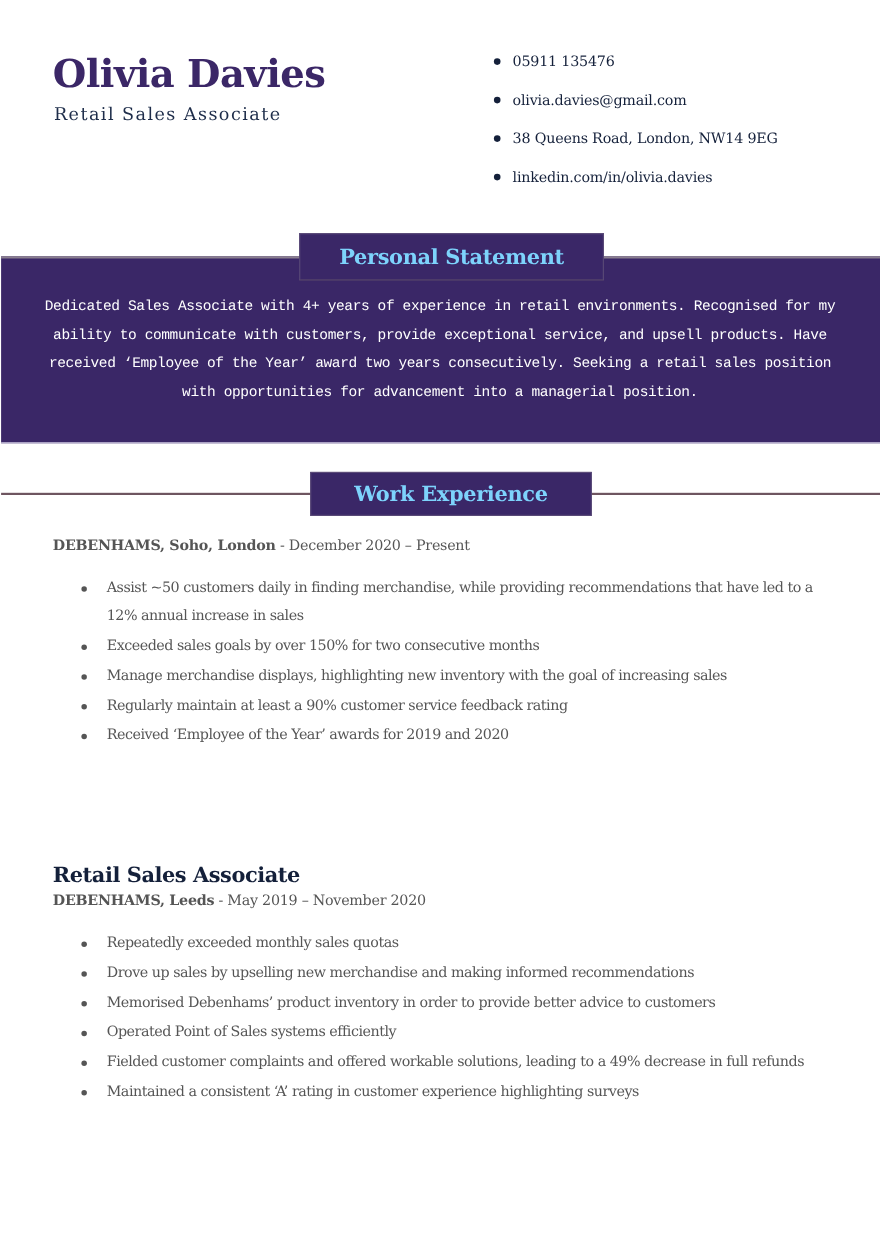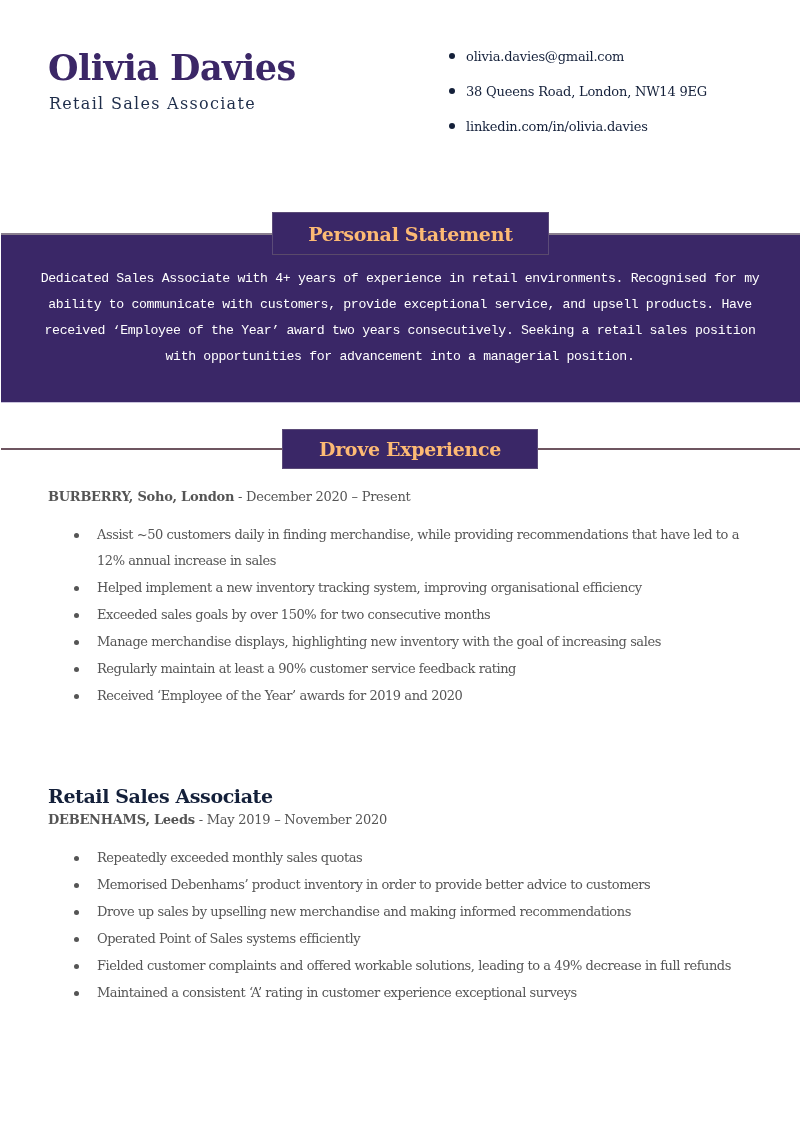--- a/index.html
+++ b/index.html
@@ -66,21 +66,21 @@
       top: 233px;
       width: 799px;
       height: 170px;
       background: #3a2767;
       border-top: 2px solid #8a7f8f;
       border-bottom: 1px solid #c9c3dc;
     }
     .section-header {
       position: absolute;
       background: #3a2767;
-      color: #fdba74;
+      color: #7dd3fc;
       font-family: "DejaVu Serif", serif;
       font-weight: bold;
       font-size: 19px;
       text-align: center;
       border: 1px solid #5b4b78;
       letter-spacing: -0.3px;
     }
     .ps-header {
       left: 272px;
       top: 212px;
@@ -168,55 +168,58 @@
   </style>
 </head>
 <body>
 
 <div class="name">Olivia Davies</div>
 <div class="job-title">Retail Sales Associate</div>
 
 <ul class="contact-list">
   <li class="contact-item">
     <span class="contact-bullet"></span>
+    <span>05911 135476</span>
+  </li>
+  <li class="contact-item">
+    <span class="contact-bullet"></span>
     <span>olivia.davies@gmail.com</span>
   </li>
   <li class="contact-item">
     <span class="contact-bullet"></span>
     <span>38 Queens Road, London, NW14 9EG</span>
   </li>
   <li class="contact-item">
     <span class="contact-bullet"></span>
     <span>linkedin.com/in/olivia.davies</span>
   </li>
 </ul>
 
 <div class="ps-band"></div>
 <div class="section-header ps-header">Personal Statement</div>
 <p class="ps-text">Dedicated Sales Associate with 4+ years of experience in retail environments. Recognised for my ability to communicate with customers, provide exceptional service, and upsell products. Have received ‘Employee of the Year’ award two years consecutively. Seeking a retail sales position with opportunities for advancement into a managerial position.</p>
 
 <div class="we-line"></div>
-<div class="section-header we-header">Drove Experience</div>
+<div class="section-header we-header">Work Experience</div>
 
 <div class="job job-1">
-  <div class="job-meta"><span class="job-company">BURBERRY, Soho, London</span><span> - December 2020 – Present</span></div>
+  <div class="job-meta"><span class="job-company">DEBENHAMS, Soho, London</span><span> - December 2020 – Present</span></div>
   <ul class="job-bullets">
     <li class="job-bullet">Assist ~50 customers daily in finding merchandise, while providing recommendations that have led to a 12% annual increase in sales</li>
-    <li class="job-bullet">Helped implement a new inventory tracking system, improving organisational efficiency</li>
     <li class="job-bullet">Exceeded sales goals by over 150% for two consecutive months</li>
     <li class="job-bullet">Manage merchandise displays, highlighting new inventory with the goal of increasing sales</li>
     <li class="job-bullet">Regularly maintain at least a 90% customer service feedback rating</li>
     <li class="job-bullet">Received ‘Employee of the Year’ awards for 2019 and 2020</li>
   </ul>
 </div>
 
 <div class="job job-2">
   <div class="job-role">Retail Sales Associate</div>
   <div class="job-meta"><span class="job-company">DEBENHAMS, Leeds</span><span> - May 2019 – November 2020</span></div>
   <ul class="job-bullets">
     <li class="job-bullet">Repeatedly exceeded monthly sales quotas</li>
+    <li class="job-bullet">Drove up sales by upselling new merchandise and making informed recommendations</li>
     <li class="job-bullet">Memorised Debenhams’ product inventory in order to provide better advice to customers</li>
-    <li class="job-bullet">Drove up sales by upselling new merchandise and making informed recommendations</li>
     <li class="job-bullet">Operated Point of Sales systems efficiently</li>
     <li class="job-bullet">Fielded customer complaints and offered workable solutions, leading to a 49% decrease in full refunds</li>
-    <li class="job-bullet">Maintained a consistent ‘A’ rating in customer experience exceptional surveys</li>
+    <li class="job-bullet">Maintained a consistent ‘A’ rating in customer experience highlighting surveys</li>
   </ul>
 </div>
 
 </body></html>

